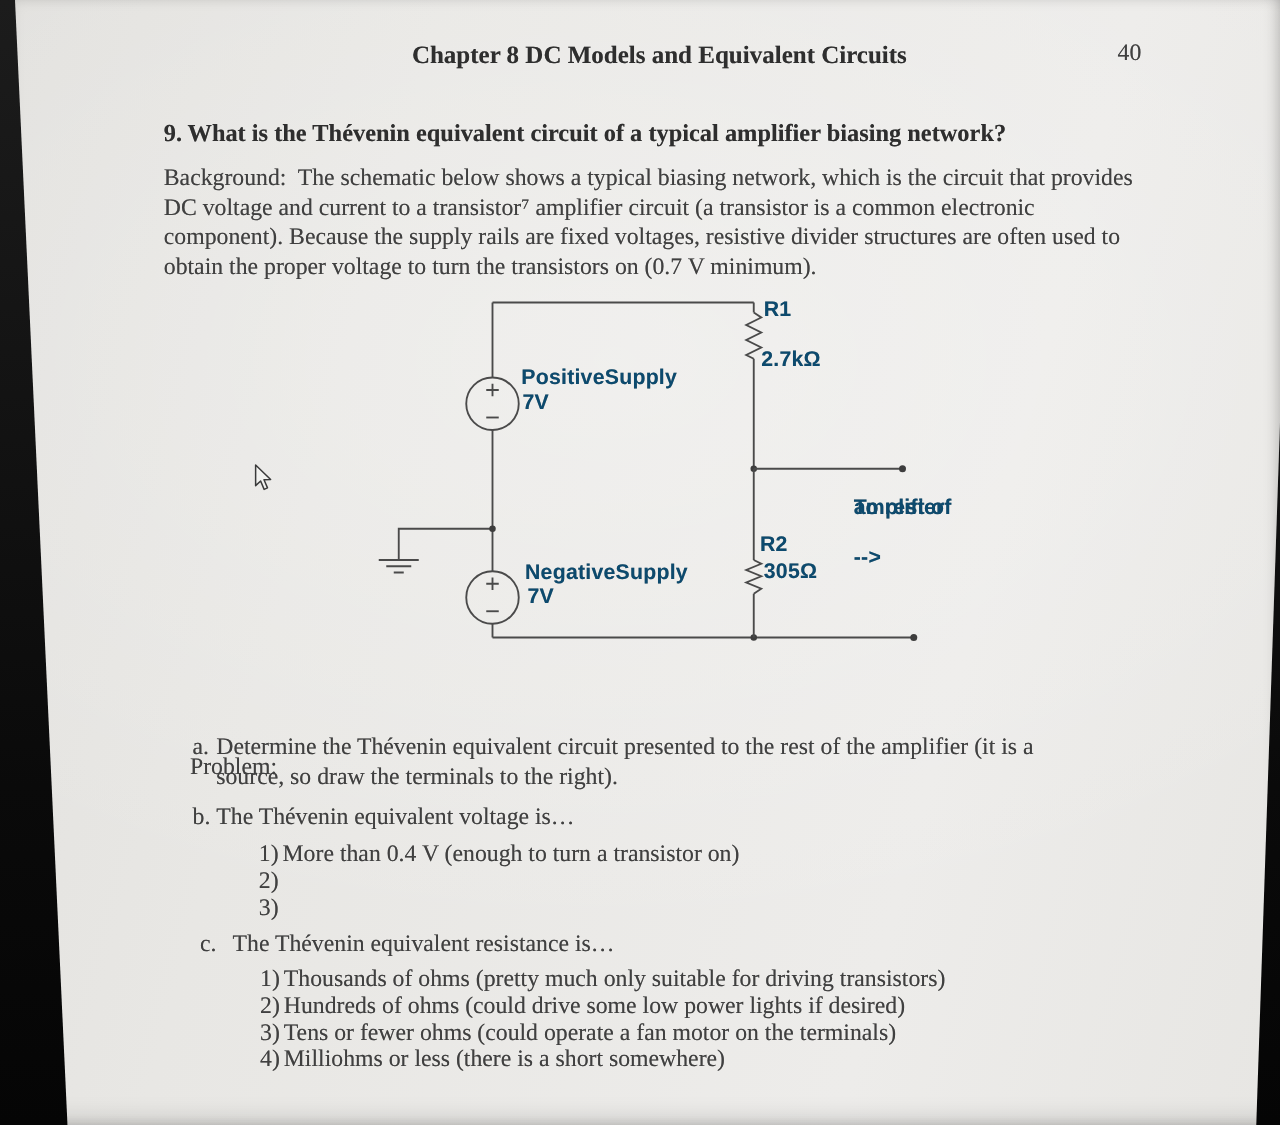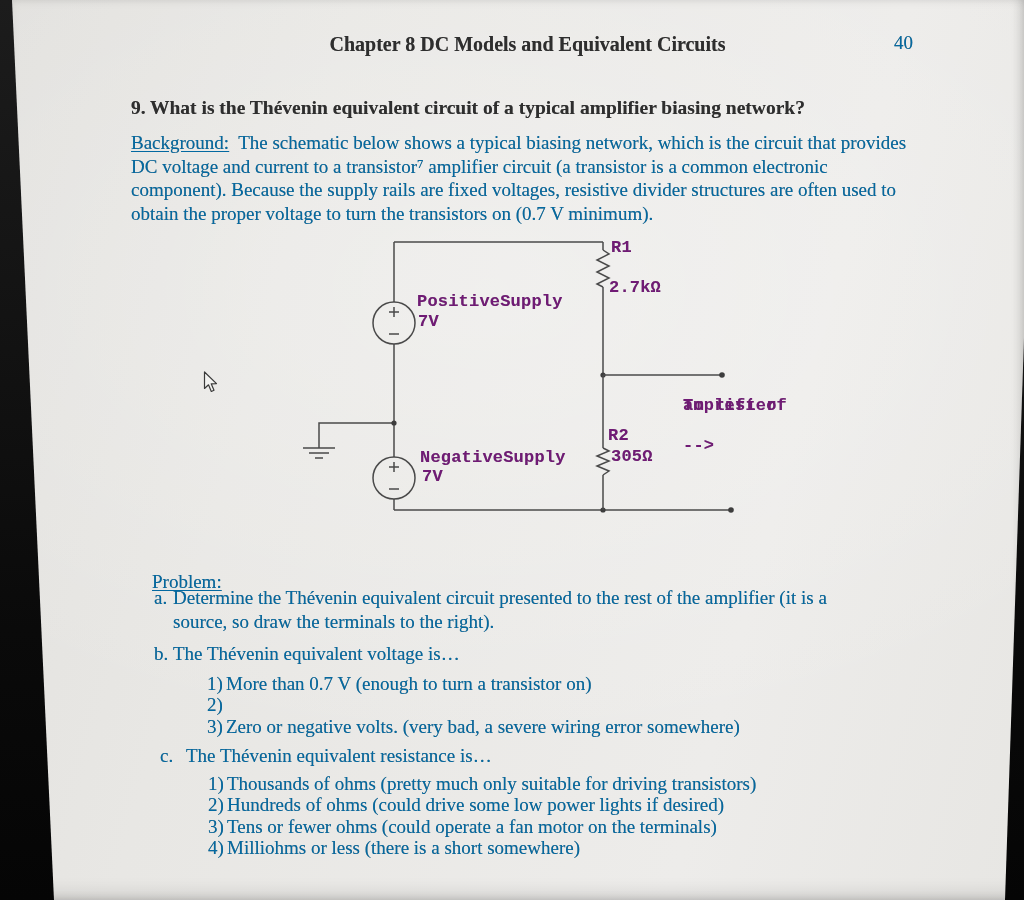--- a/index.html
+++ b/index.html
@@ -12,31 +12,31 @@
   #paper{
     position:absolute;left:0;top:0;width:1024px;height:900px;
     clip-path:polygon(12px 0px,1024px 0px,1024px 338px,1005px 900px,54px 900px);
     background:
       radial-gradient(120% 85% at 48% 32%, rgba(255,255,255,0.30), rgba(255,255,255,0) 62%),
       linear-gradient(105deg,#e2e1de 0%,#e8e7e4 28%,#edecea 72%,#e7e6e3 100%);
     box-shadow:inset 10px 0 16px -8px rgba(0,0,0,0.30),
                inset -8px 0 14px -9px rgba(0,0,0,0.28),
                inset 0 -12px 22px -12px rgba(0,0,0,0.22);
   }
-  .txt{position:absolute;color:#0369a1;text-shadow:0 0 0.5px rgba(70,70,70,0.55);}
+  .txt{position:absolute;color:#404040;text-shadow:0 0 0.5px rgba(70,70,70,0.55);}
   .serif{font-family:"Liberation Serif", serif;font-size:19px;line-height:23.5px;}
   .bold{font-weight:700;color:#2e2e2e;}
-  .underline{text-decoration:underline;text-underline-offset:2px;}
+  .underline{text-underline-offset:2px;margin-top:32px;}
   .hang{display:flex;align-items:flex-start;}
   .marker{flex:0 0 19px;}
   .submarker{flex:0 0 19px;}
   .optrow{display:flex;align-items:flex-start;height:21.3px;}
   .sch-label{
-    position:absolute;font-family:Liberation Mono, monospace;font-weight:700;
-    font-size:17px;line-height:19px;color:#701a75;letter-spacing:0.2px;
+    position:absolute;font-family:Liberation Sans, sans-serif;font-weight:700;
+    font-size:17px;line-height:19px;color:#0c4a6e;letter-spacing:0.2px;
     text-shadow:0 0 0.5px rgba(80,80,80,0.5);white-space:nowrap;
   }
   svg{position:absolute;overflow:visible;}
   .wire{stroke:#4a4a4a;stroke-width:1.5;fill:none;}
   .dot{fill:#3d3d3d;stroke:none;}
 </style>
 </head>
 <body>
 
 <div id="stage">
@@ -125,28 +125,27 @@
   </div>
 
   <div class="txt serif hang" style="left:154px;top:642px;width:700px;">
     <span class="marker">b.</span>
     <span>The Thévenin equivalent voltage is…</span>
   </div>
 
   <div class="txt serif" style="left:207px;top:672px;width:790px;">
     <div class="optrow">
       <span class="submarker">1)</span>
-      <span>More than 0.7 V (enough to turn a transistor on)</span>
+      <span>More than 0.4 V (enough to turn a transistor on)</span>
     </div>
     <div class="optrow">
       <span class="submarker">2)</span>
     </div>
     <div class="optrow">
       <span class="submarker">3)</span>
-      <span>Zero or negative volts. (very bad, a severe wiring error somewhere)</span>
     </div>
   </div>
 
   <div class="txt serif hang" style="left:160px;top:744px;width:700px;">
     <span class="marker" style="flex-basis:26px;">c.</span>
     <span>The Thévenin equivalent resistance is…</span>
   </div>
 
   <div class="txt serif" style="left:208px;top:772px;width:790px;">
     <div class="optrow">

